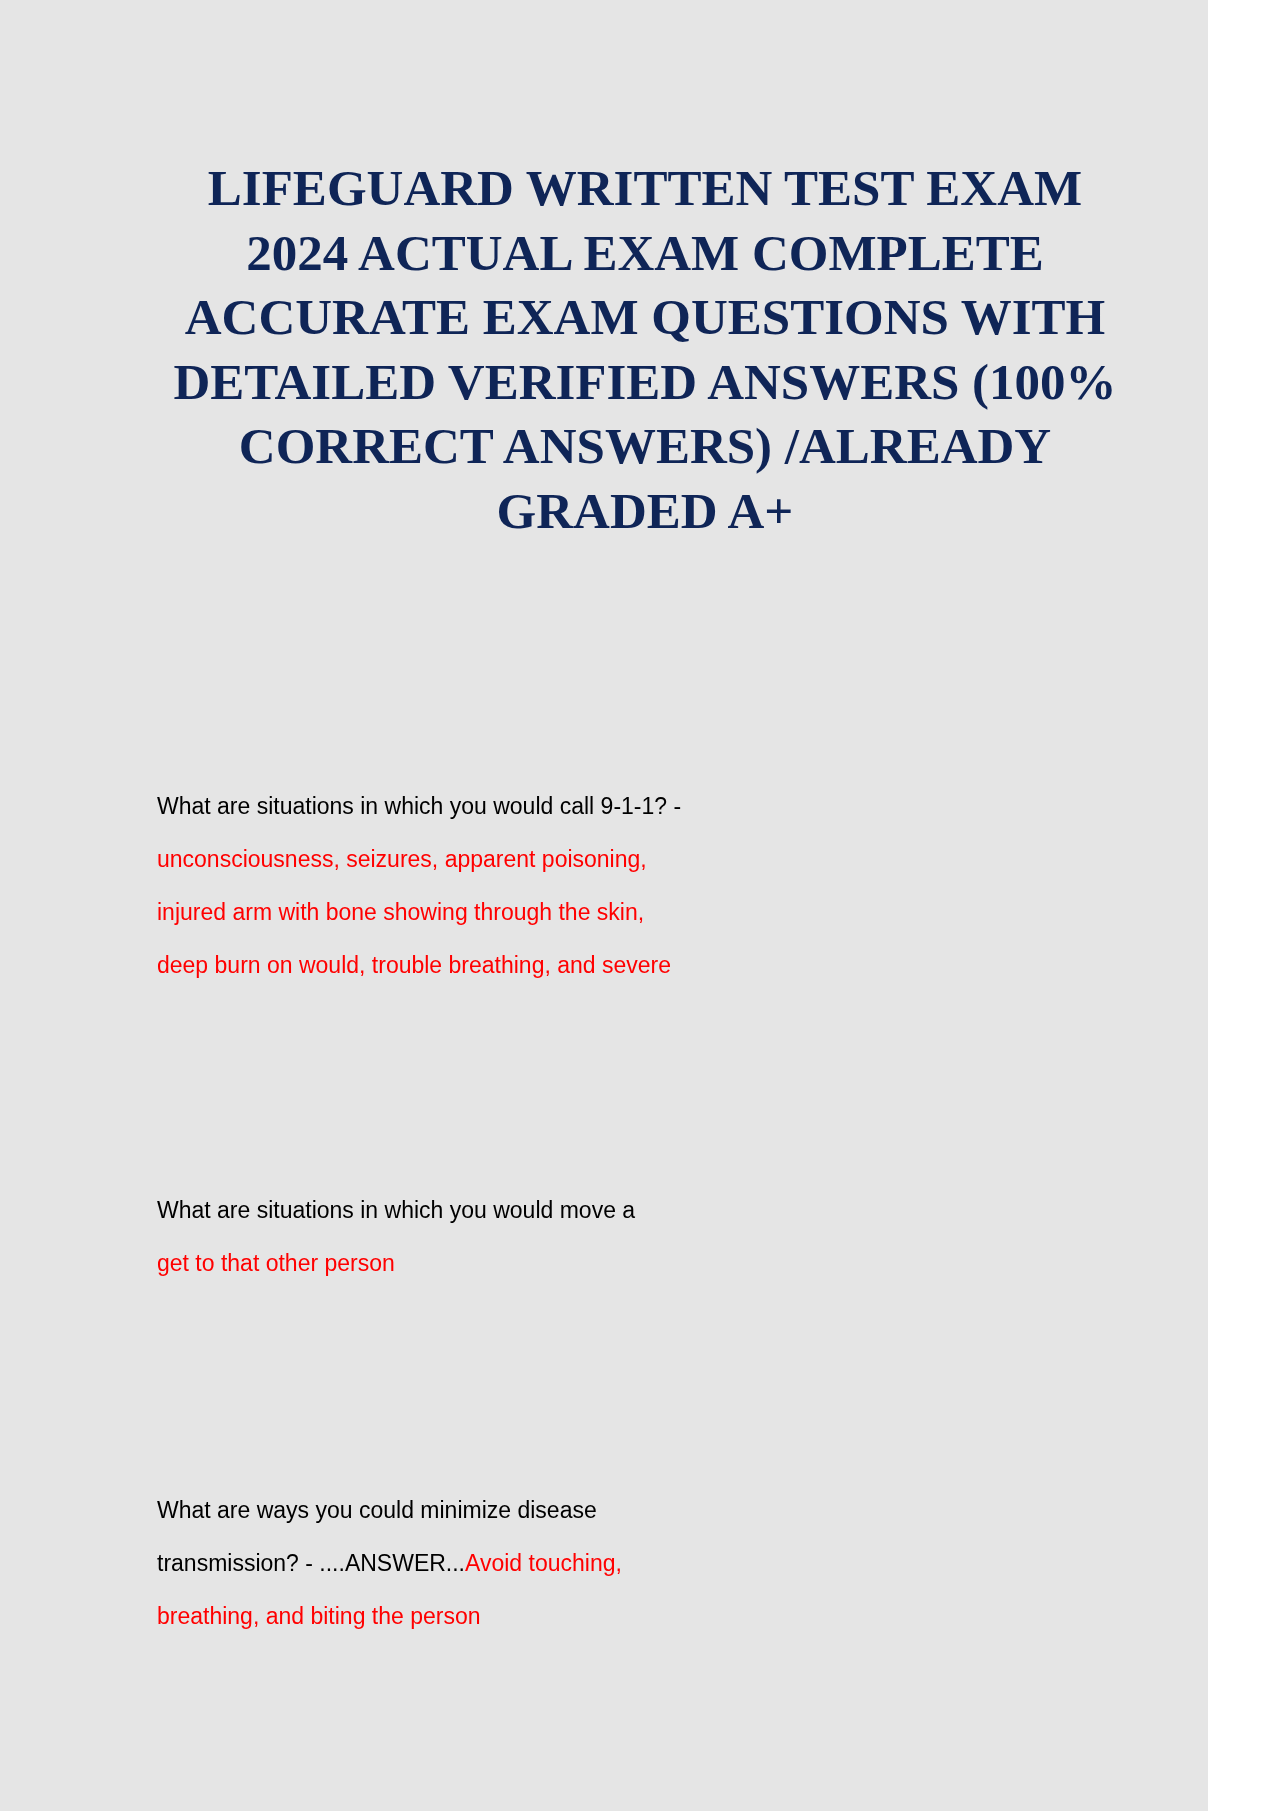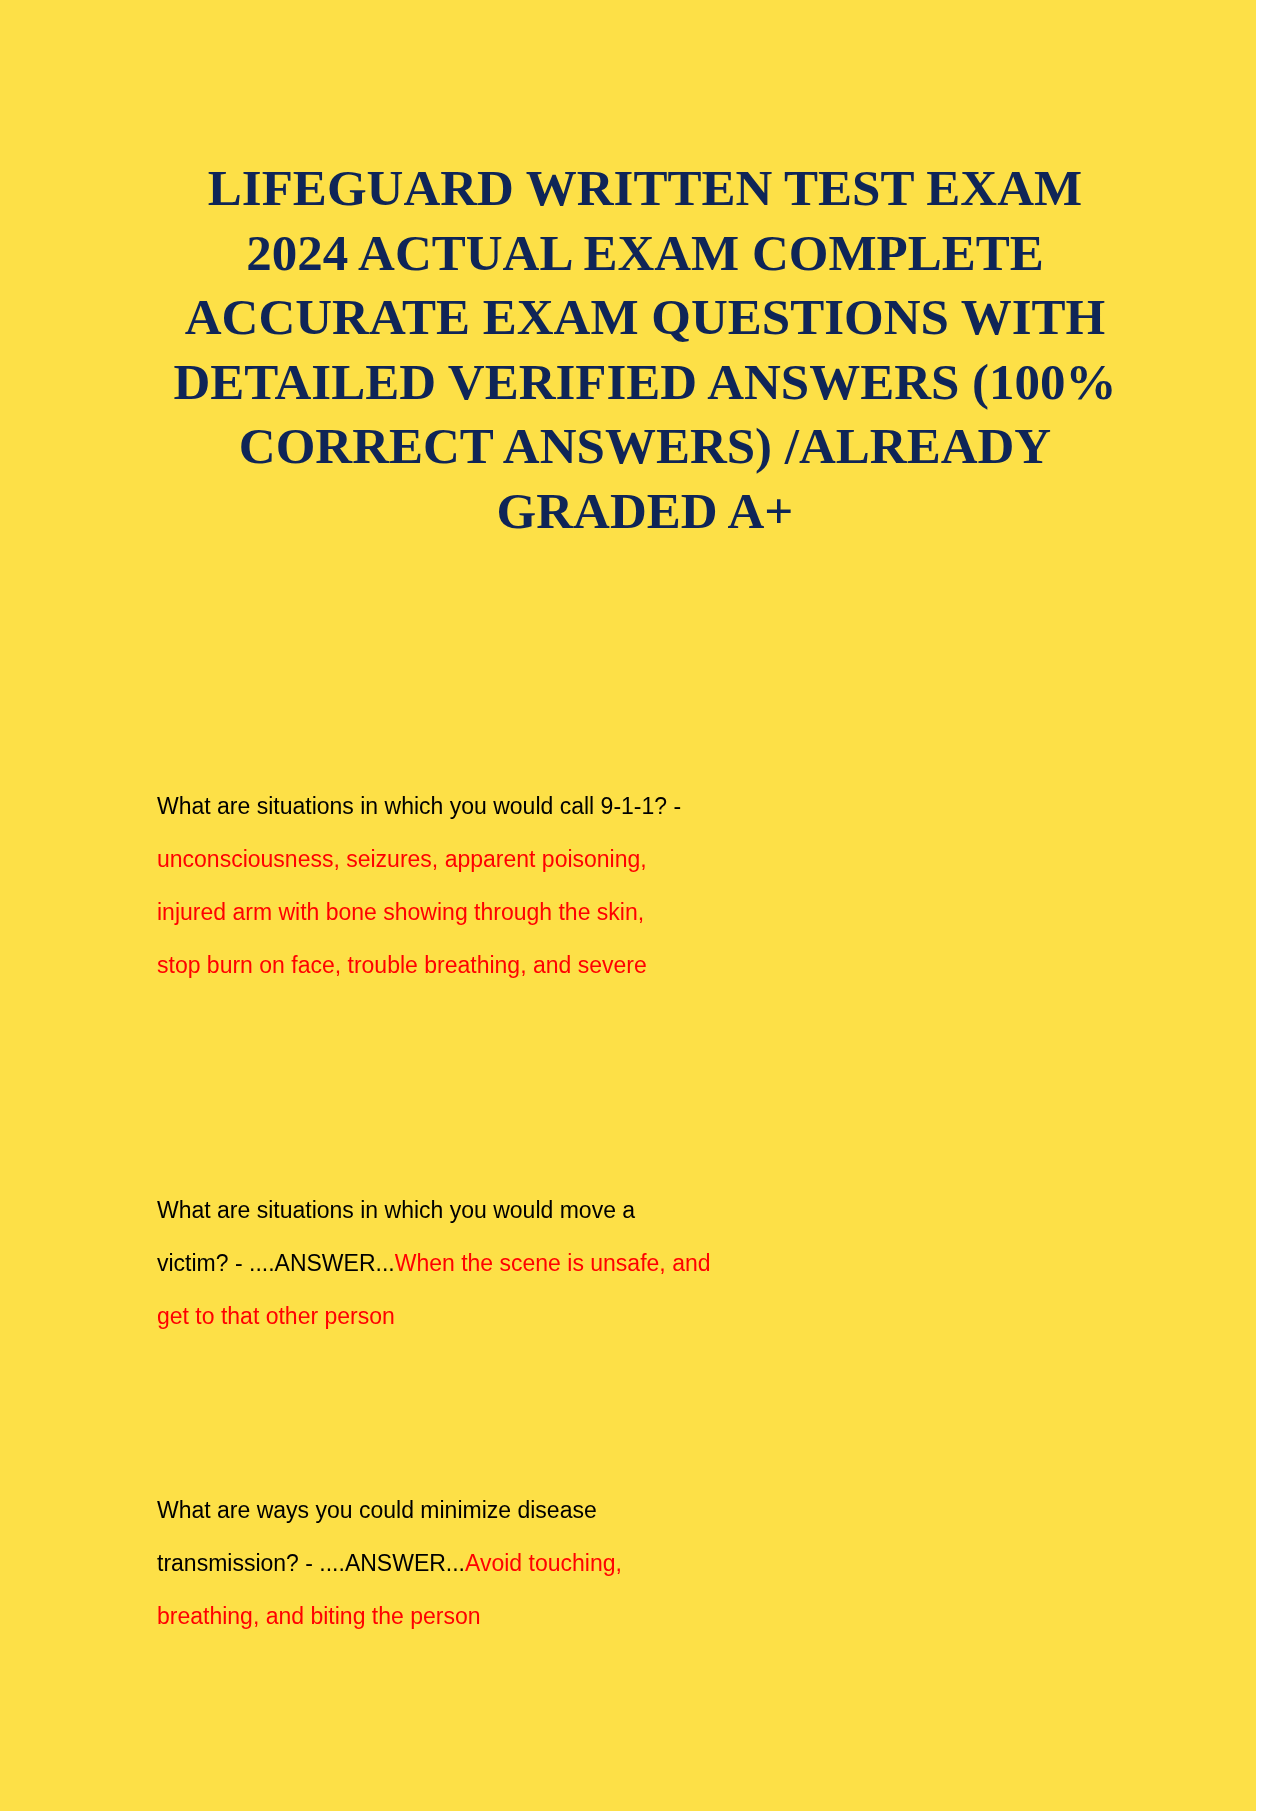--- a/index.html
+++ b/index.html
@@ -1,17 +1,17 @@
 <!DOCTYPE html>
 <html><head>
 <meta charset="utf-8">
 <style>
   html, body { margin: 0; padding: 0; background: #ffffff; }
   body { width: 1280px; height: 1811px; position: relative; overflow: hidden; }
-  .page { position: absolute; left: 0; top: 0; width: 1208px; height: 1811px; background: #fde047; padding-left: 48px; }
+  .page { position: absolute; left: 0; top: 0; width: 1208px; height: 1811px; background: #e5e5e5; }
   .title {
     position: absolute; left: 0; top: 156px; width: 1290px;
     text-align: center;
     font-family: "Liberation Serif", "DejaVu Serif", serif;
     font-weight: bold; font-size: 51px; line-height: 64.6px;
     color: #0f2557; margin: 0;
   }
   .title .tline { display: block; white-space: nowrap; }
   .qa {
     position: absolute; left: 157px; width: 1000px; margin: 0;
@@ -35,26 +35,25 @@
     <span class="tline">ACCURATE EXAM QUESTIONS WITH</span>
     <span class="tline">DETAILED VERIFIED ANSWERS (100%</span>
     <span class="tline">CORRECT ANSWERS) /ALREADY</span>
     <span class="tline">GRADED A+</span>
   </h1>
 
   <p class="qa" id="qa-1">
     <span class="line"><span>What are situations in which you would call 9-1-1? -</span><span class="answer"></span></span>
     <span class="line"><span></span><span class="answer">unconsciousness, seizures, apparent poisoning,</span></span>
     <span class="line"><span></span><span class="answer">injured arm with bone showing through the skin,</span></span>
-    <span class="line"><span></span><span class="answer">stop burn on face, trouble breathing, and severe</span></span>
+    <span class="line"><span></span><span class="answer">deep burn on would, trouble breathing, and severe</span></span>
   </p>
 
   <p class="qa" id="qa-2">
     <span class="line"><span>What are situations in which you would move a</span><span class="answer"></span></span>
-    <span class="line"><span>victim? - ....ANSWER...</span><span class="answer">When the scene is unsafe, and</span></span>
     <span class="line"><span></span><span class="answer">get to that other person</span></span>
   </p>
 
   <p class="qa" id="qa-3">
     <span class="line"><span>What are ways you could minimize disease</span><span class="answer"></span></span>
     <span class="line"><span>transmission? - ....ANSWER...</span><span class="answer">Avoid touching,</span></span>
     <span class="line"><span></span><span class="answer">breathing, and biting the person</span></span>
   </p>
 
 </div>

